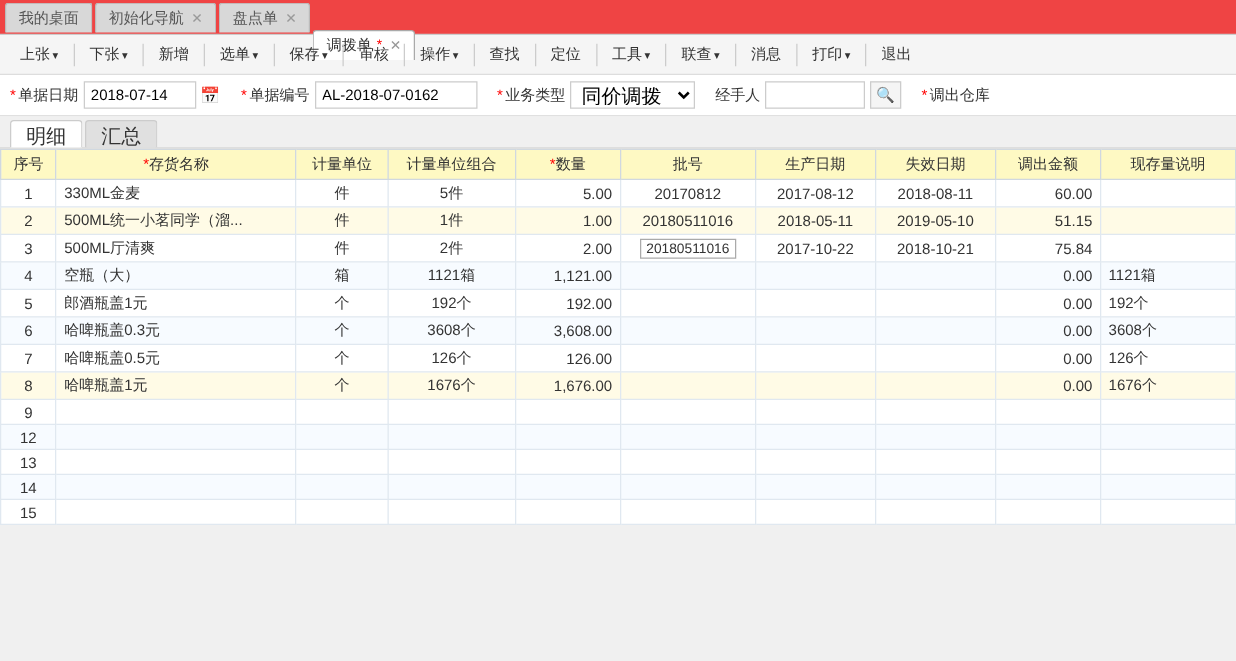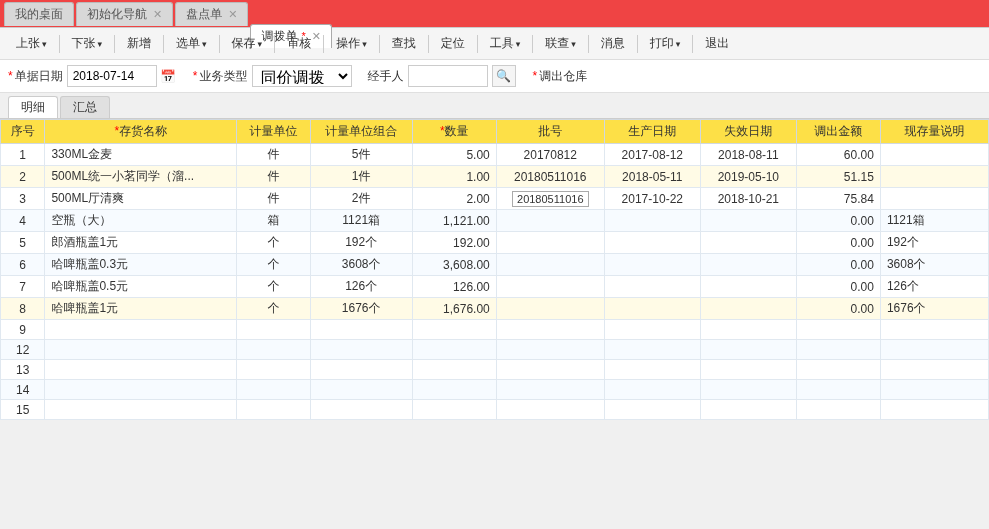--- a/index.html
+++ b/index.html
@@ -25,28 +25,28 @@
     .form-label.required::before { content: "*"; color: red; margin-right: 2px; }
     .form-input { border: 1px solid #ccc; padding: 2px 5px; height: 22px; font-size: 12px; background: #fff; min-width: 80px; }
     .form-input.date { width: 90px; }
     .form-input.docno { width: 130px; }
     .form-select { border: 1px solid #ccc; padding: 2px 4px; height: 22px; font-size: 16px; background: #fff; width: 100px; }
     .calendar-icon { font-size: 13px; cursor: pointer; color: #666; }
     .search-icon-btn { border: 1px solid #ccc; background: #f5f5f5; padding: 1px 4px; cursor: pointer; height: 22px; font-size: 12px; }
 
     
     .detail-tabs { display: flex; background: #f0f0f0; border-bottom: 1px solid #ccc; padding: 0 8px; height: 26px; align-items: flex-end; }
-    .detail-tab { padding: 2px 12px; height: 22px; cursor: pointer; border: 1px solid #ccc; border-bottom: none; margin-right: 2px; background: #e0e0e0; border-radius: 3px 3px 0 0; font-size: 12px; }
+    .detail-tab { padding: 2px 12px; height: 22px; cursor: pointer; border: 1px solid #ccc; border-bottom: none; margin-right: 2px; background: #e0e0e0; border-radius: 3px 3px 0 0; font-size: 16px; }
     .detail-tab.active { background: #fff; }
 
     
     .table-container { background: #fff; overflow: auto; }
     table { width: 100%; border-collapse: collapse; font-size: 12px; }
     thead tr { background: #e8f0f8; }
-    th { border: 1px solid #d0d8e0; padding: 3px 6px; font-weight: normal; text-align: center; white-space: nowrap; background: #fde047; }
+    th { border: 1px solid #d0d8e0; padding: 3px 6px; font-weight: normal; text-align: center; white-space: nowrap; background: #fef9c3; }
     td { border: 1px solid #e0e8f0; padding: 2px 6px; white-space: nowrap; }
     tr:nth-child(even) td { background: #f7fbff; }
     tr.highlight td { background: #fffbe6; }
     td.num { text-align: right; }
     td.center { text-align: center; }
     .tooltip-box { 
       border: 1px solid #aaa; 
       background: #fff; 
       padding: 1px 4px; 
       font-size: 11px; 
@@ -141,20 +141,24 @@
   <button class="toolbar-btn">
     <span>退出</span>
   </button>
 </div>
 
 <div class="form-row">
   <div class="form-field">
     <span class="form-label required">单据日期</span>
     <input class="form-input date" type="text" value="2018-07-14" style="">
     <span class="calendar-icon">📅</span>
+  </div>
+  <div class="form-field">
+    <span class="form-label required">单据编号</span>
+    <input class="form-input docno" type="text" value="AL-2018-07-0162" style="">
   </div>
   <div class="form-field">
     <span class="form-label required">业务类型</span>
     <select class="form-select">
       <option>同价调拨</option>
       <option>异价调拨</option>
     </select>
   </div>
   <div class="form-field">
     <span class="form-label">经手人</span>

